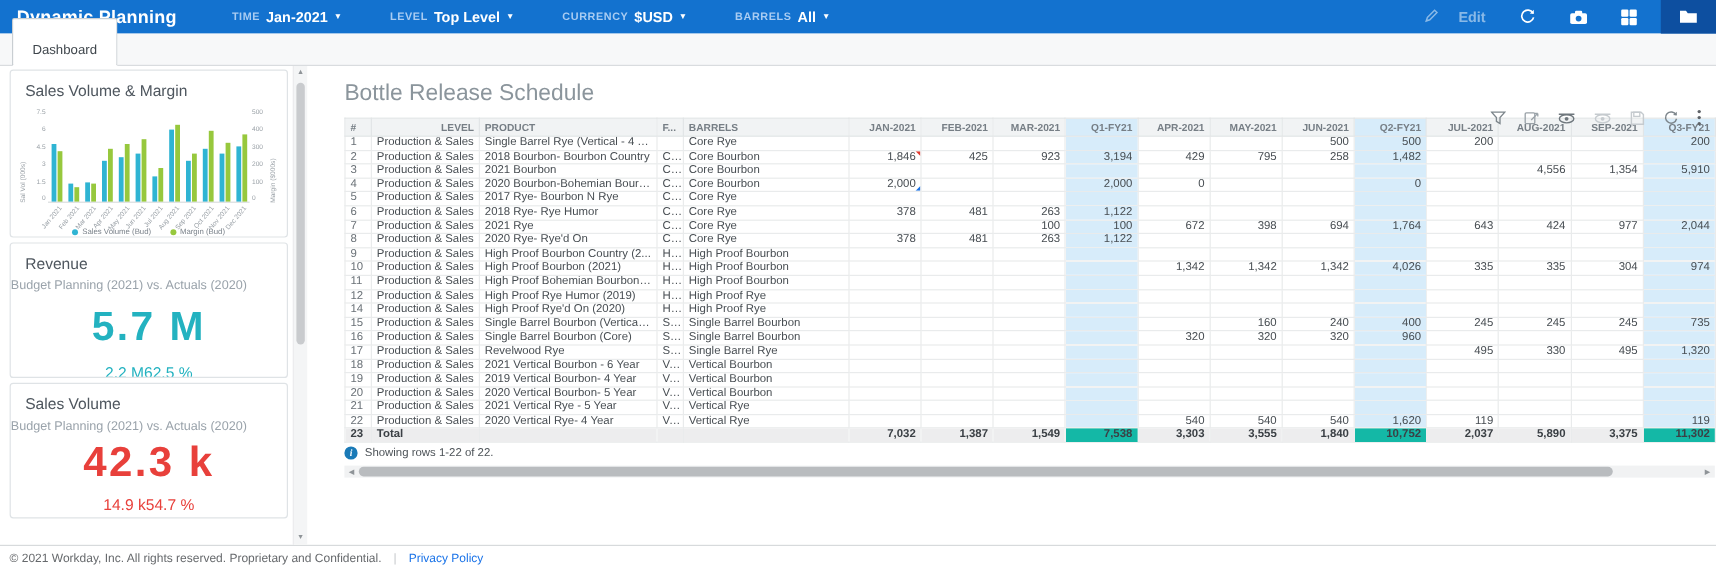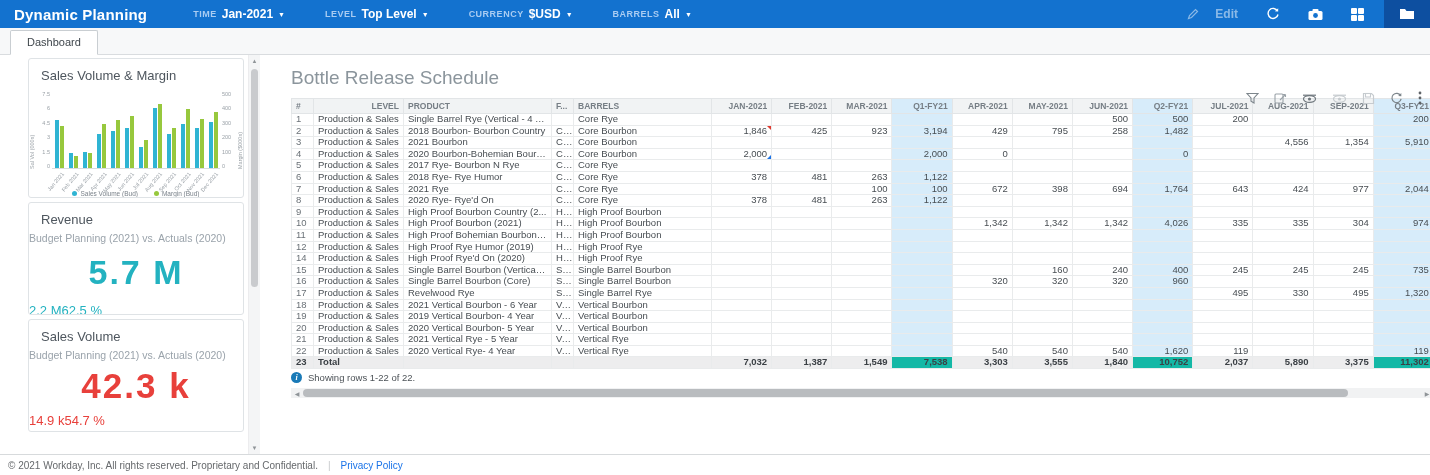--- a/index.html
+++ b/index.html
@@ -10,31 +10,31 @@
   }
   
   .topbar { height:28px; background:#1372cf; display:flex; align-items:center; color:#fff; padding-left:14px; }
   .brand { font-size:15px; font-weight:bold; letter-spacing:.2px; margin-right:46px; white-space:nowrap; }
   .filters { display:flex; gap:40px; align-items:center; flex:1; }
   .filter { display:flex; align-items:center; gap:5px; cursor:pointer; }
   .flabel { font-size:9px; font-weight:bold; color:#a9ccf2; letter-spacing:.5px; }
   .fvalue { font-size:12px; font-weight:bold; }
   .caret { font-size:7px; color:#fff; }
   .top-actions { display:flex; align-items:center; gap:28px; margin-right:20px; }
-  .edit-btn { display:flex; align-items:center; gap:16px; color:rgba(255,255,255,.5); font-size:12px; font-weight:bold; cursor:pointer; }
+  .edit-btn { display:flex; align-items:flex-start; gap:16px; color:rgba(255,255,255,.5); font-size:12px; font-weight:bold; cursor:pointer; }
   .top-icon { display:flex; cursor:pointer; }
   .grid-glyph { display:grid; grid-template-columns:6px 6px; grid-template-rows:6px 6px; gap:1px; }
   .grid-glyph span { background:#fff; border-radius:1px; }
   .folder-box { width:46px; height:28px; background:#0d4fa0; display:flex; align-items:center; justify-content:center; cursor:pointer; }
   
   .tabbar { height:27px; background:#f7f8f9; border-bottom:1px solid #d9dcdf; display:flex; align-items:flex-end; padding-left:10px; }
   .tab { background:#fff; border:1px solid #c9ced2; border-bottom:1px solid #fff; border-radius:2px 2px 0 0;
-         padding:5px 16px 6px; font-size:11px; color:#3f464c; position:relative; top:1px; cursor:pointer; }
-  
-  .content { display:flex; height:399px;margin-left:20px; }
+         padding:20px 16px 6px; font-size:11px; color:#3f464c; position:relative; top:1px; cursor:pointer; }
+  
+  .content { display:flex; height:399px; }
   .sidebar { width:244px; padding:3px 4px 0 8px; }
   .card { background:#fff; border:1px solid #dfe3e6; border-radius:3px; margin-bottom:4px; overflow:hidden; }
   .card-title { margin:9px 0 0 12px; font-size:13px; color:#4e565e; }
   
   .chart-area { display:flex; justify-content:center; margin-top:8px; }
   .axis-title { font-size:5.5px; color:#9aa1a7; writing-mode:vertical-rl; transform:rotate(180deg); height:78px; display:flex; align-items:center; }
   .ticks { display:flex; flex-direction:column; justify-content:space-between; height:78px; font-size:5.5px; color:#9aa1a7; width:17px; padding:0 2px; }
   .ticks.left { text-align:right; }
   .plot { width:168px; height:78px; border-bottom:1px solid #d9dcde; display:flex; align-items:flex-end; justify-content:space-around; }
   .bargroup { display:flex; align-items:flex-end; gap:1px; height:100%; }
@@ -42,21 +42,21 @@
   .xlabels { display:flex; width:168px; height:20px; }
   .xslot { width:14px; position:relative; }
   .xslot span { position:absolute; top:2px; right:5px; transform:rotate(-50deg); transform-origin:top right;
                 font-size:5.5px; color:#9aa1a7; white-space:nowrap; }
   .legend { display:flex; justify-content:center; gap:16px; margin-top:1px; }
   .legend-item { display:flex; align-items:center; gap:3px; font-size:6.5px; color:#7a828a; }
   .dot { width:5px; height:5px; border-radius:50%; }
   
   .kpi-sub { font-size:10.5px; color:#9aa3ab; margin-top:5px; }
   .kpi-big { text-align:center; font-size:34px; font-weight:bold; margin-top:9px; letter-spacing:2px; }
-  .kpi-row { display:flex; justify-content:flex-start; font-size:13px; margin-top:11px; }
+  .kpi-row { display:flex; justify-content:center; font-size:13px; margin-top:11px; }
   .kpi-spark { display:block; width:198px; height:34px; margin:9px auto 0; }
   .kpi-compact .kpi-big { margin-top:5px; font-size:35px; }
   .kpi-compact .kpi-row { margin-top:7px; }
   
   .vscroll { width:12px; background:#f4f5f6; border-left:1px solid #ececee; position:relative; flex:none; }
   .vs-arrow { height:12px; display:flex; align-items:center; justify-content:center; font-size:6px; color:#8f9498; cursor:pointer; }
   .vs-arrow.down { position:absolute; bottom:0; left:0; right:0; }
   .vs-thumb { position:absolute; left:2px; right:2px; top:14px; height:218px; background:#c9cbce; border-radius:4px; cursor:pointer; }
   
   .main { flex:1; position:relative; padding-left:31px; }

